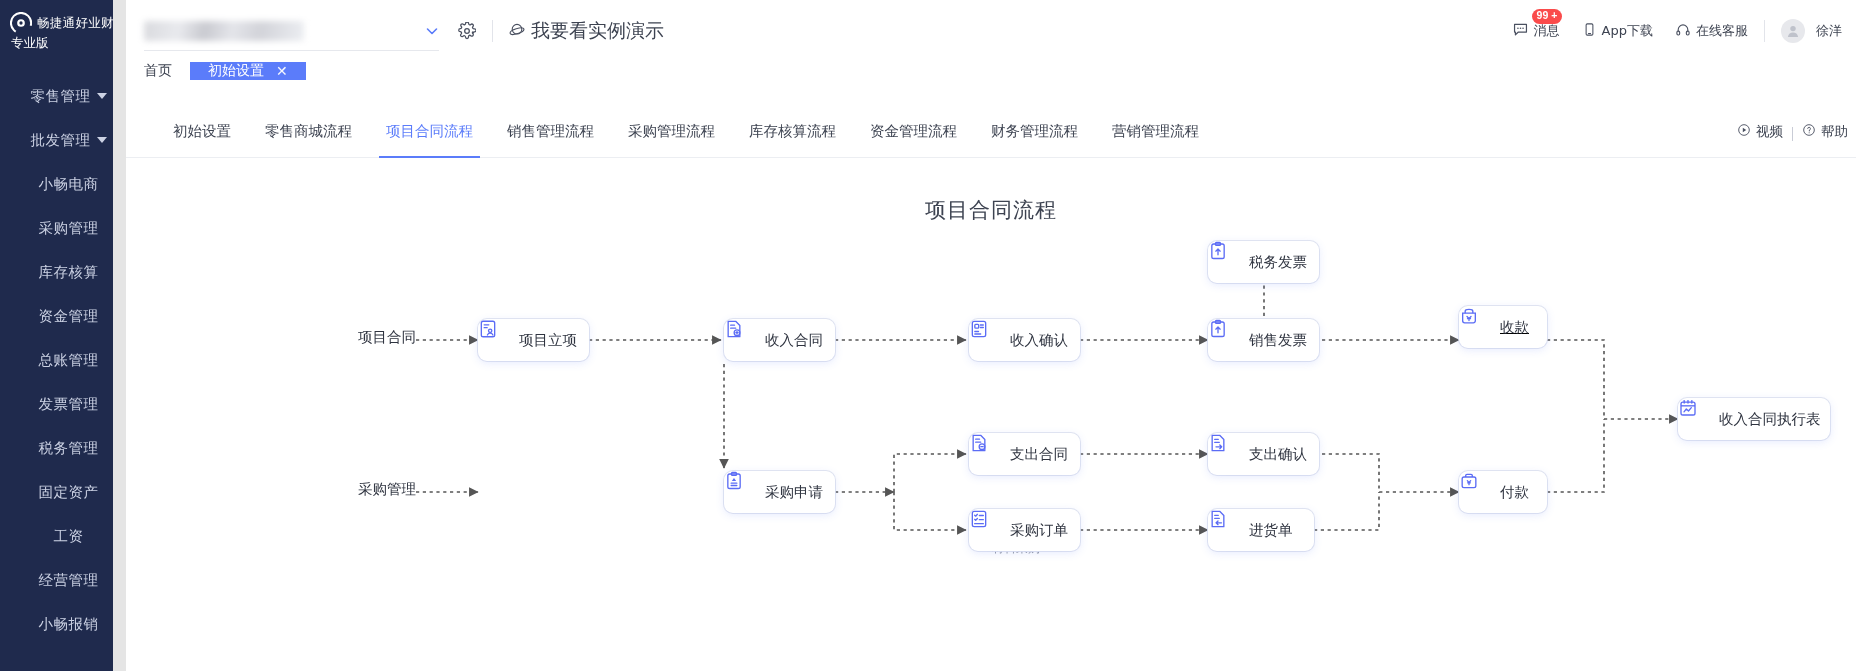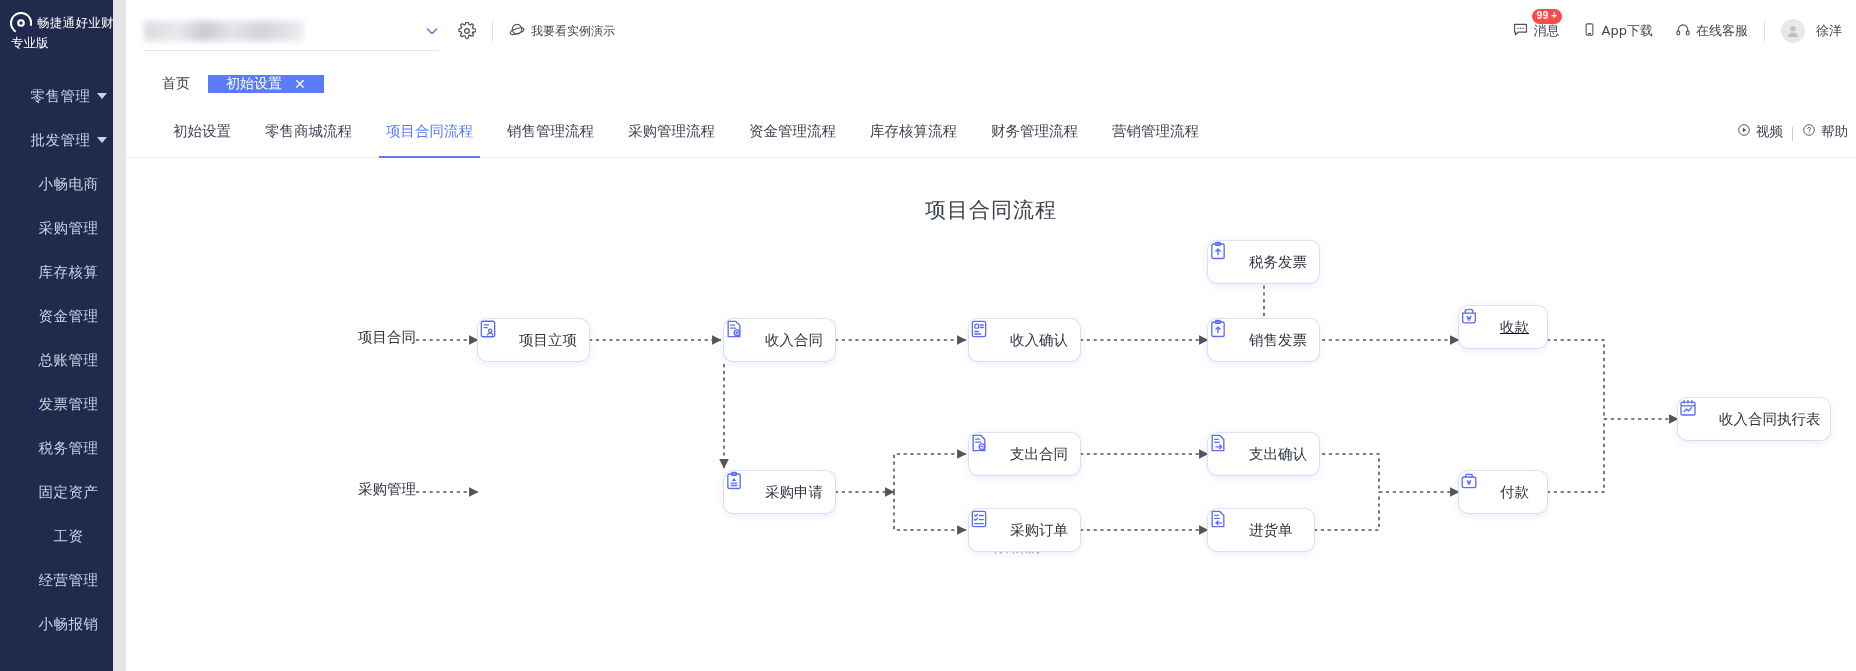--- a/index.html
+++ b/index.html
@@ -47,38 +47,38 @@
   .company-blur {
     width: 160px; height: 20px; border-radius: 2px;
     background: linear-gradient(100deg,#d9dade 0%,#e9eaee 22%,#c9cad0 38%,#e4e5ea 55%,#d2d3d9 72%,#eceef2 100%);
     filter: blur(3px);
   }
   .company-underline { position: absolute; left: 0; bottom: -10px; width: 295px; height: 1px; background: #e6e8ed; }
   .chev-down { margin-left: auto; margin-right: 4px; color: #5a7bf0; }
   .ico-btn { display: inline-flex; align-items: center; justify-content: center; cursor: pointer; }
   .gear { margin-left: 14px; color: #555b6b; }
   .vsep { width: 1px; height: 22px; background: #e2e4ea; margin: 0 16px; }
-  .demo-link { display: flex; align-items: center; gap: 6px; color: #3d4351; font-size: 12px;
+  .demo-link { display: flex; align-items: center; gap: 6px; color: #3d4351; font-size: 19px;
                cursor: pointer; font-family: "DejaVu Sans", sans-serif; }
   .top-right { margin-left: auto; display: flex; align-items: center; gap: 0; padding-right: 0; }
   .tr-item { display: flex; align-items: center; gap: 5px; color: #3d4351; font-size: 13px;
              margin-left: 22px; cursor: pointer; position: relative;
              font-family: "DejaVu Sans", sans-serif; white-space: nowrap; }
   .badge {
     position: absolute; top: -12px; left: 20px; background: #fa4b4b; color: #fff;
     font-size: 10.5px; font-weight: bold; border-radius: 9px; padding: 1px 5px 2px 5px;
     line-height: 1.1; font-family: "Liberation Sans", sans-serif;
   }
   .avatar { width: 24px; height: 24px; border-radius: 50%; background: #e7e8ec;
             display: flex; align-items: center; justify-content: center; }
   .user-name { font-size: 13px; color: #3d4351; margin-left: 6px; font-family: "DejaVu Sans", sans-serif; }
 
   
-  .tabstrip { height: 44px; background: #ffffff; display: flex; align-items: center;
-              padding-left: 18px; flex: 0 0 44px; }
+  .tabstrip { height: 44px; background: #ffffff; display: flex; align-items: flex-start;
+              flex: 0 0 44px; }
   .tab { display: flex; align-items: center; padding: 0 18px; font-size: 14px;
          color: #3d4351; cursor: pointer; font-family: "DejaVu Sans", sans-serif; }
   .tab.active { background: #5b7cfa; color: #ffffff; }
   .tab .tclose { margin-left: 12px; font-size: 14px; opacity: .95; }
 
   
   .content { flex: 1 1 auto; background: #ffffff; margin: 0; position: relative; overflow: hidden; }
   .subtabs {
     height: 52px; display: flex; align-items: center; padding-left: 30px;
     border-bottom: 1px solid #eceef2; position: relative;
@@ -286,24 +286,24 @@
         <div class="subtab active">
             <span>项目合同流程</span>
           </div>
         <div class="subtab">
             <span>销售管理流程</span>
           </div>
         <div class="subtab">
             <span>采购管理流程</span>
           </div>
         <div class="subtab">
+            <span>库存核算流程</span>
+          </div>
+        <div class="subtab">
             <span>资金管理流程</span>
-          </div>
-        <div class="subtab">
-            <span>库存核算流程</span>
           </div>
         <div class="subtab">
             <span>财务管理流程</span>
           </div>
         <div class="subtab">
             <span>营销管理流程</span>
           </div>
 
         <div class="subtabs-right">
           <div class="st-link">

